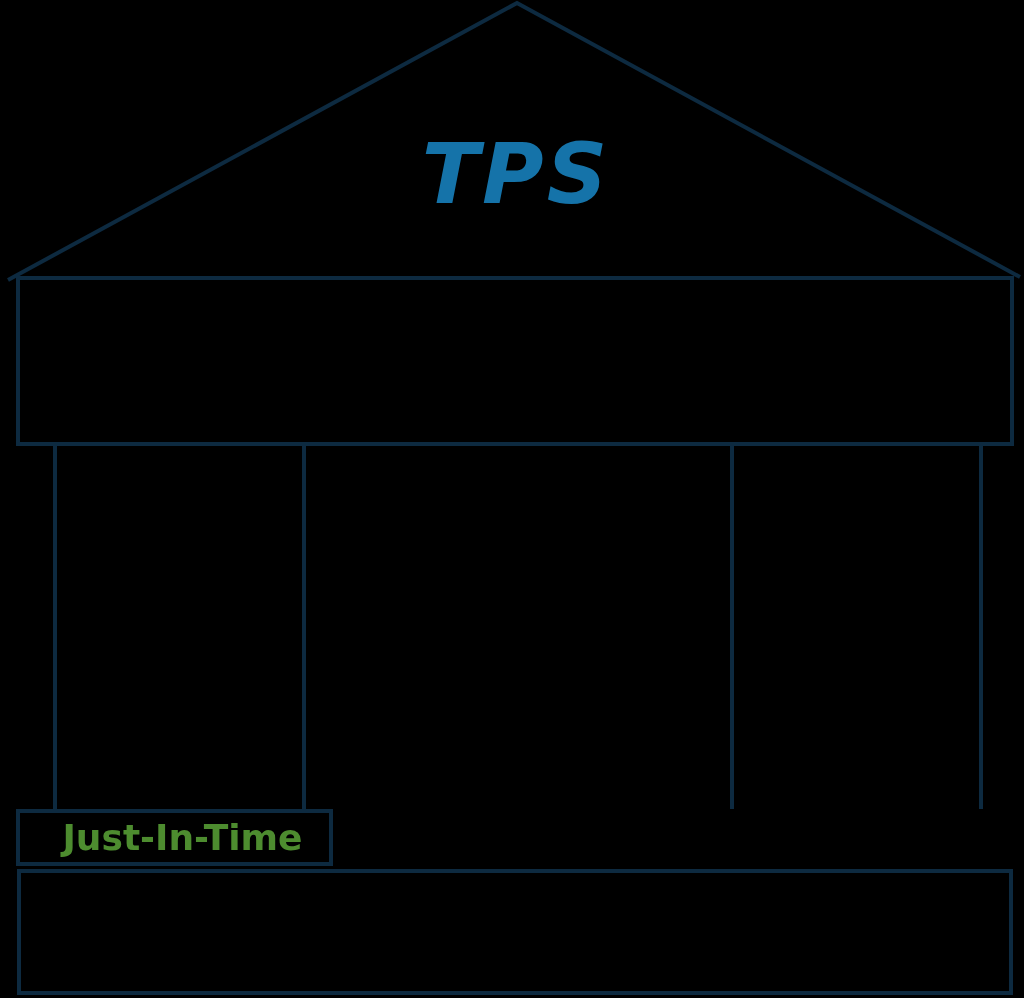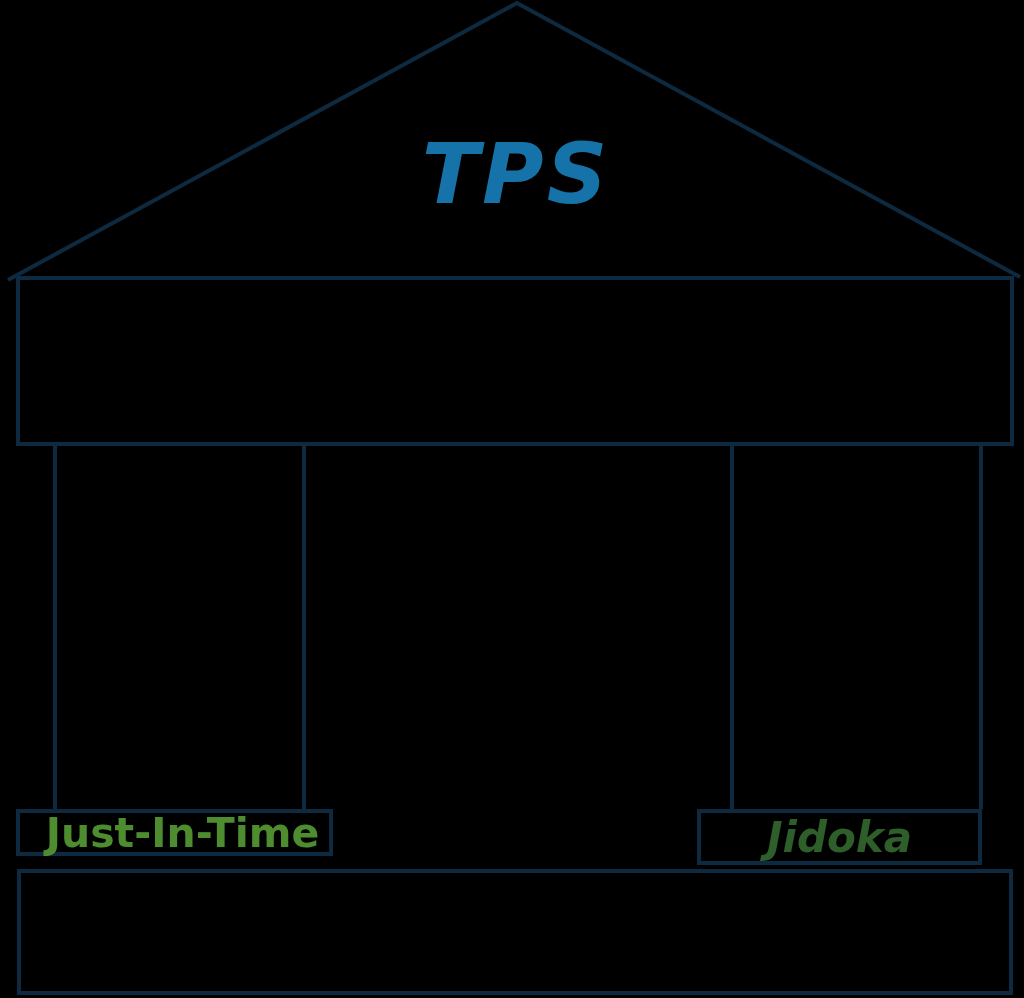--- a/index.html
+++ b/index.html
@@ -70,22 +70,22 @@
     top: 809px;
     border: 4px solid var(--line, #0d2a40);
     display: flex;
     align-items: center;
     justify-content: center;
     font-weight: bold;
   }
   .label-box.jit {
     left: 16px;
     width: 317px;
-    height: 47px;
-    font-size: 41px;
+    height: 57px;
+    font-size: 36px;
     color: var(--jit-label, #4d8c2f);
     padding-left: 16px;
   }
   .label-box.jidoka {
     left: 697px;
     width: 285px;
     height: 56px;
     font-size: 42px;
     font-style: italic;
     color: var(--jidoka-label, #2e5e29);
@@ -113,19 +113,16 @@
 
   <div class="beam"></div>
 
   <div class="pillar pillar-left"></div>
   <div class="pillar pillar-right"></div>
 
   <div class="label-box jit">
     <span>Just-In-Time</span>
   </div>
 
-  <div class="label-box jidoka">
-    <span>Jidoka</span>
-  </div>
 
   <div class="base"></div>
 
 </div>
 
 </body></html>

